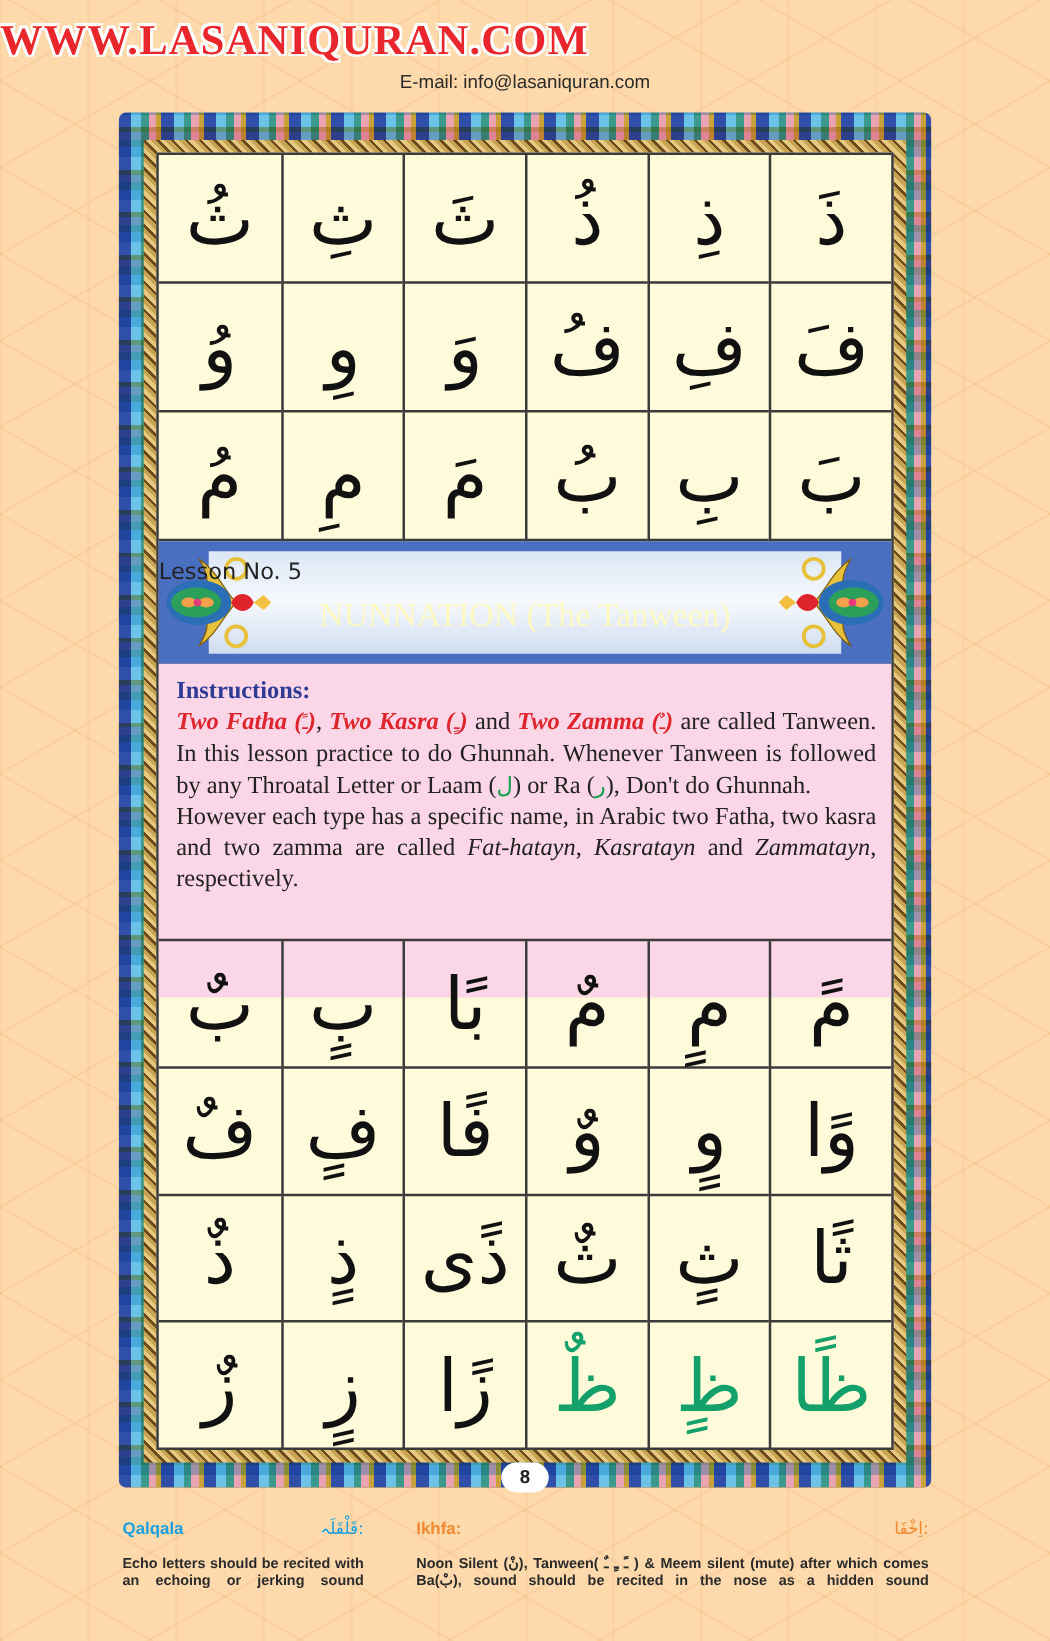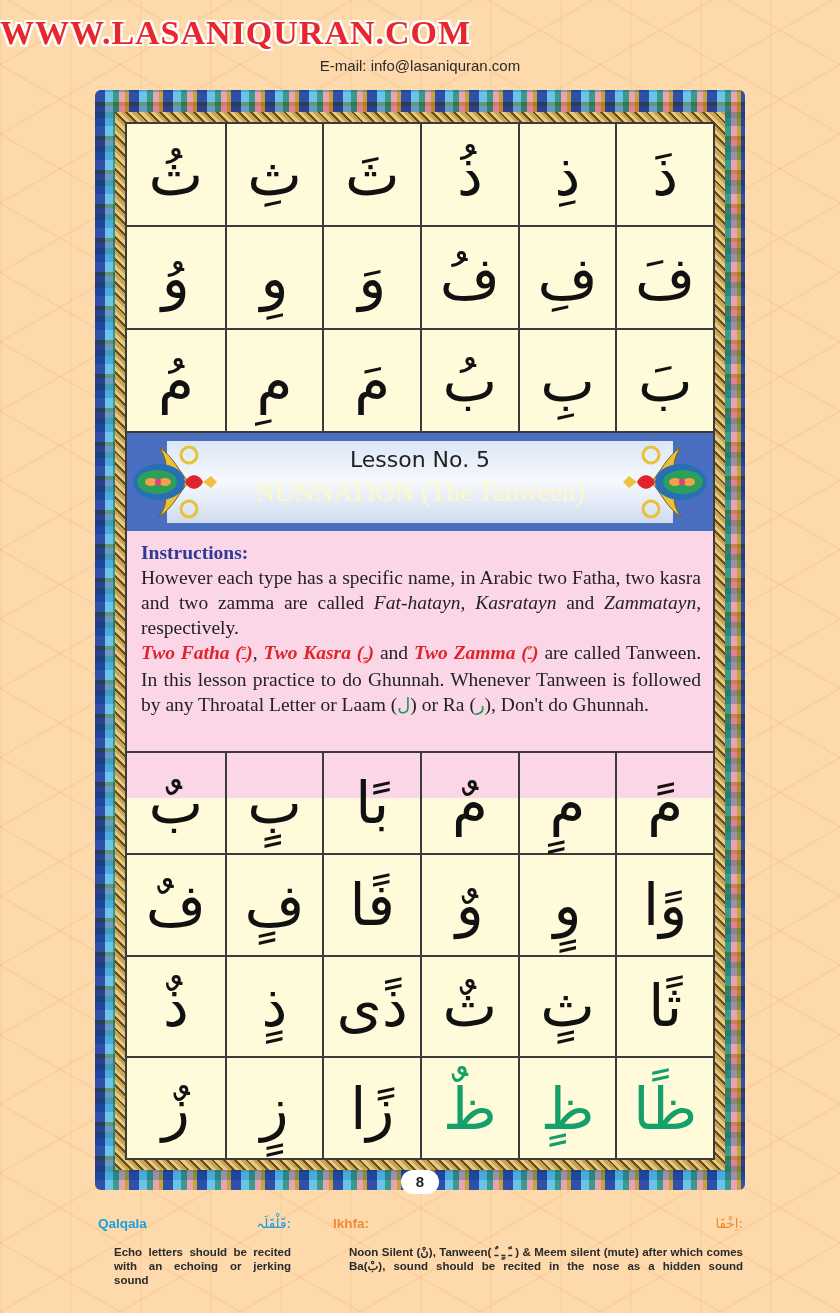--- a/index.html
+++ b/index.html
@@ -58,22 +58,22 @@
     
     .banner {
       position: absolute; left: 0; top: 309px; width: 586px; height: 98px;
       background: #4a6fc0; border-bottom: 2px solid #3b3b3b;
     }
     .banner-inner {
       position: absolute; left: 40px; right: 40px; top: 8px; bottom: 8px;
       background: linear-gradient(180deg, #dbe7f6 0%, #f6f9fd 50%, #cfdcef 100%);
     }
     .lesson-no {
-      position: absolute; left: 0; right: 0; top: 14px; text-align: center;
-      font-family: "DejaVu Sans", sans-serif; font-size: 22px; color: #222;
+      position: absolute; left: 0; right: 0; top: 14px; 
+      font-family: "DejaVu Sans", sans-serif; font-size: 18px; color: #222;
     }
     .lesson-title {
       position: absolute; left: 0; right: 0; top: 44px; text-align: center;
       font-family: "Liberation Serif", serif; font-weight: normal; font-size: 27px; color: #fef9c3;
     }
     .ornament { position: absolute; top: 4px; width: 92px; height: 90px; }
     .ornament-left { left: 2px; }
     .ornament-right { right: 2px; transform: scaleX(-1); }
     
     .instructions {
@@ -94,21 +94,21 @@
       font-weight: bold; font-size: 15px; color: #222;
     }
     
     .note { position: absolute; top: 1216px; font-weight: bold; font-size: 11.5px; color: #2a2a2a; line-height: 14px; }
     .note-left { left: 98px; width: 193px; }
     .note-right { left: 333px; width: 410px; }
     .note-head { display: flex; justify-content: space-between; align-items: baseline; font-size: 13.5px; margin-bottom: 14px; }
     .qalqala-title { color: #1aa0e0; }
     .ikhfa-title { color: #f08a30; text-align: center; }
     .ar { font-family: "DejaVu Sans", sans-serif; font-weight: normal; }
-    .note-body { text-align: justify; text-align-last: justify; margin-left: 16px; }
+    .note-body { text-align: justify; text-align-last: justify; }
   </style>
 </head>
 <body>
 
 <div class="site-title">WWW.LASANIQURAN.COM</div>
 <div class="site-email">E-mail: info@lasaniquran.com</div>
 
 <div class="frame-outer"></div>
 <div class="frame-band"></div>
 
@@ -161,30 +161,30 @@
       <circle cx="60" cy="18" r="8" fill="none" stroke="#e8c13a" stroke-width="3"></circle>
       <circle cx="60" cy="72" r="8" fill="none" stroke="#e8c13a" stroke-width="3"></circle>
     </svg>
     <div class="lesson-no">Lesson No. 5</div>
     <div class="lesson-title">NUNNATION (The Tanween)</div>
   </div>
 
   <div class="instructions">
     <div class="heading">Instructions:</div>
     <div>
-      <span>However each type has a specific name, in Arabic two Fatha, two kasra and two zamma are called</span>
-      <em>Fat-hatayn</em>, <em>Kasratayn</em> and <em>Zammatayn</em><span>,  respectively.</span>
-    </div>
-    <div>
       <span class="red">Two Fatha (</span><span class="glyph-red">ـً</span><span class="red">)</span><span>,</span>
       <span class="red">Two Kasra (</span><span class="glyph-red">ـٍ</span><span class="red">)</span>
       <span>and</span>
       <span class="red">Two Zamma (</span><span class="glyph-red">ـٌ</span><span class="red">)</span>
       <span>are called Tanween. In this lesson practice to do Ghunnah. Whenever Tanween is followed by any Throatal Letter  or  Laam (</span><span class="glyph-green">ل</span><span>) or Ra (</span><span class="glyph-green">ر</span><span>), Don't do Ghunnah.</span>
     </div>
+    <div>
+      <span>However each type has a specific name, in Arabic two Fatha, two kasra and two zamma are called</span>
+      <em>Fat-hatayn</em>, <em>Kasratayn</em> and <em>Zammatayn</em><span>,  respectively.</span>
+    </div>
   </div>
 
   <div class="grid grid-bottom">
     <div class="cell">
         <span>مً</span>
       </div>
     <div class="cell">
         <span>مٍ</span>
       </div>
     <div class="cell">

